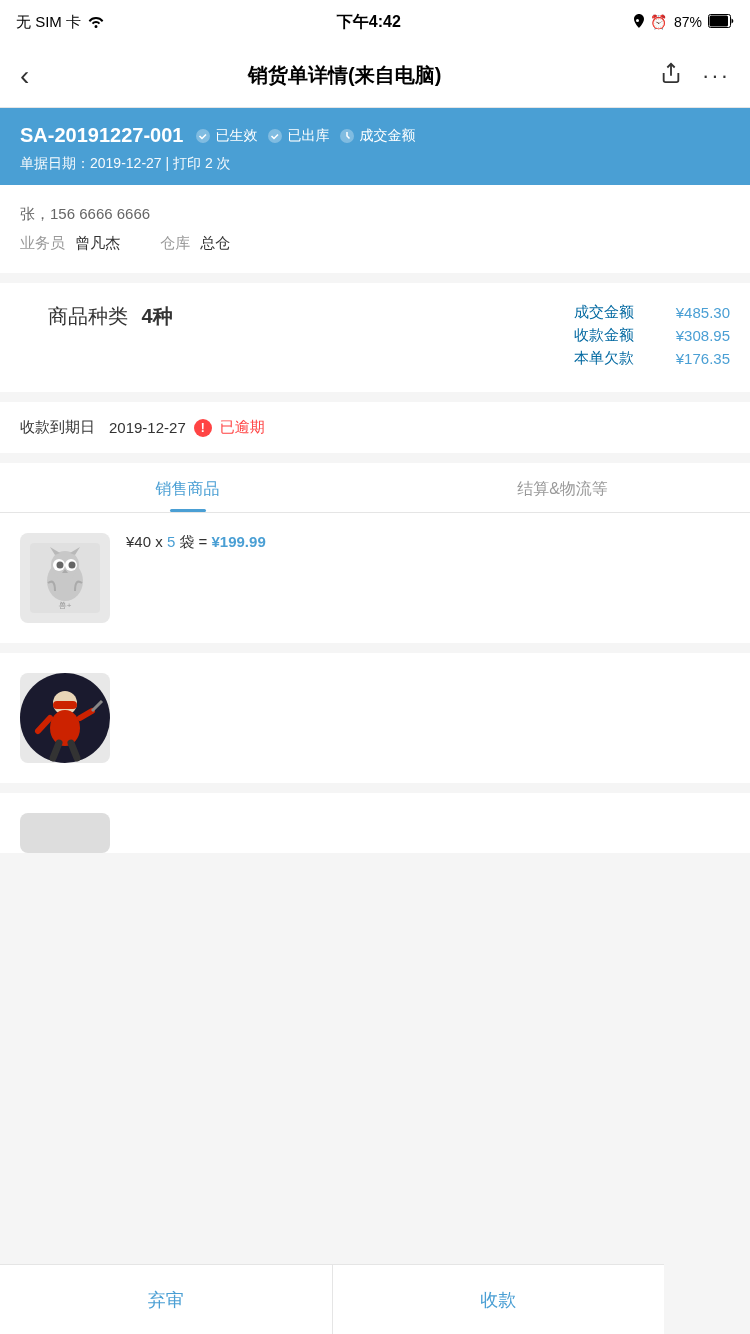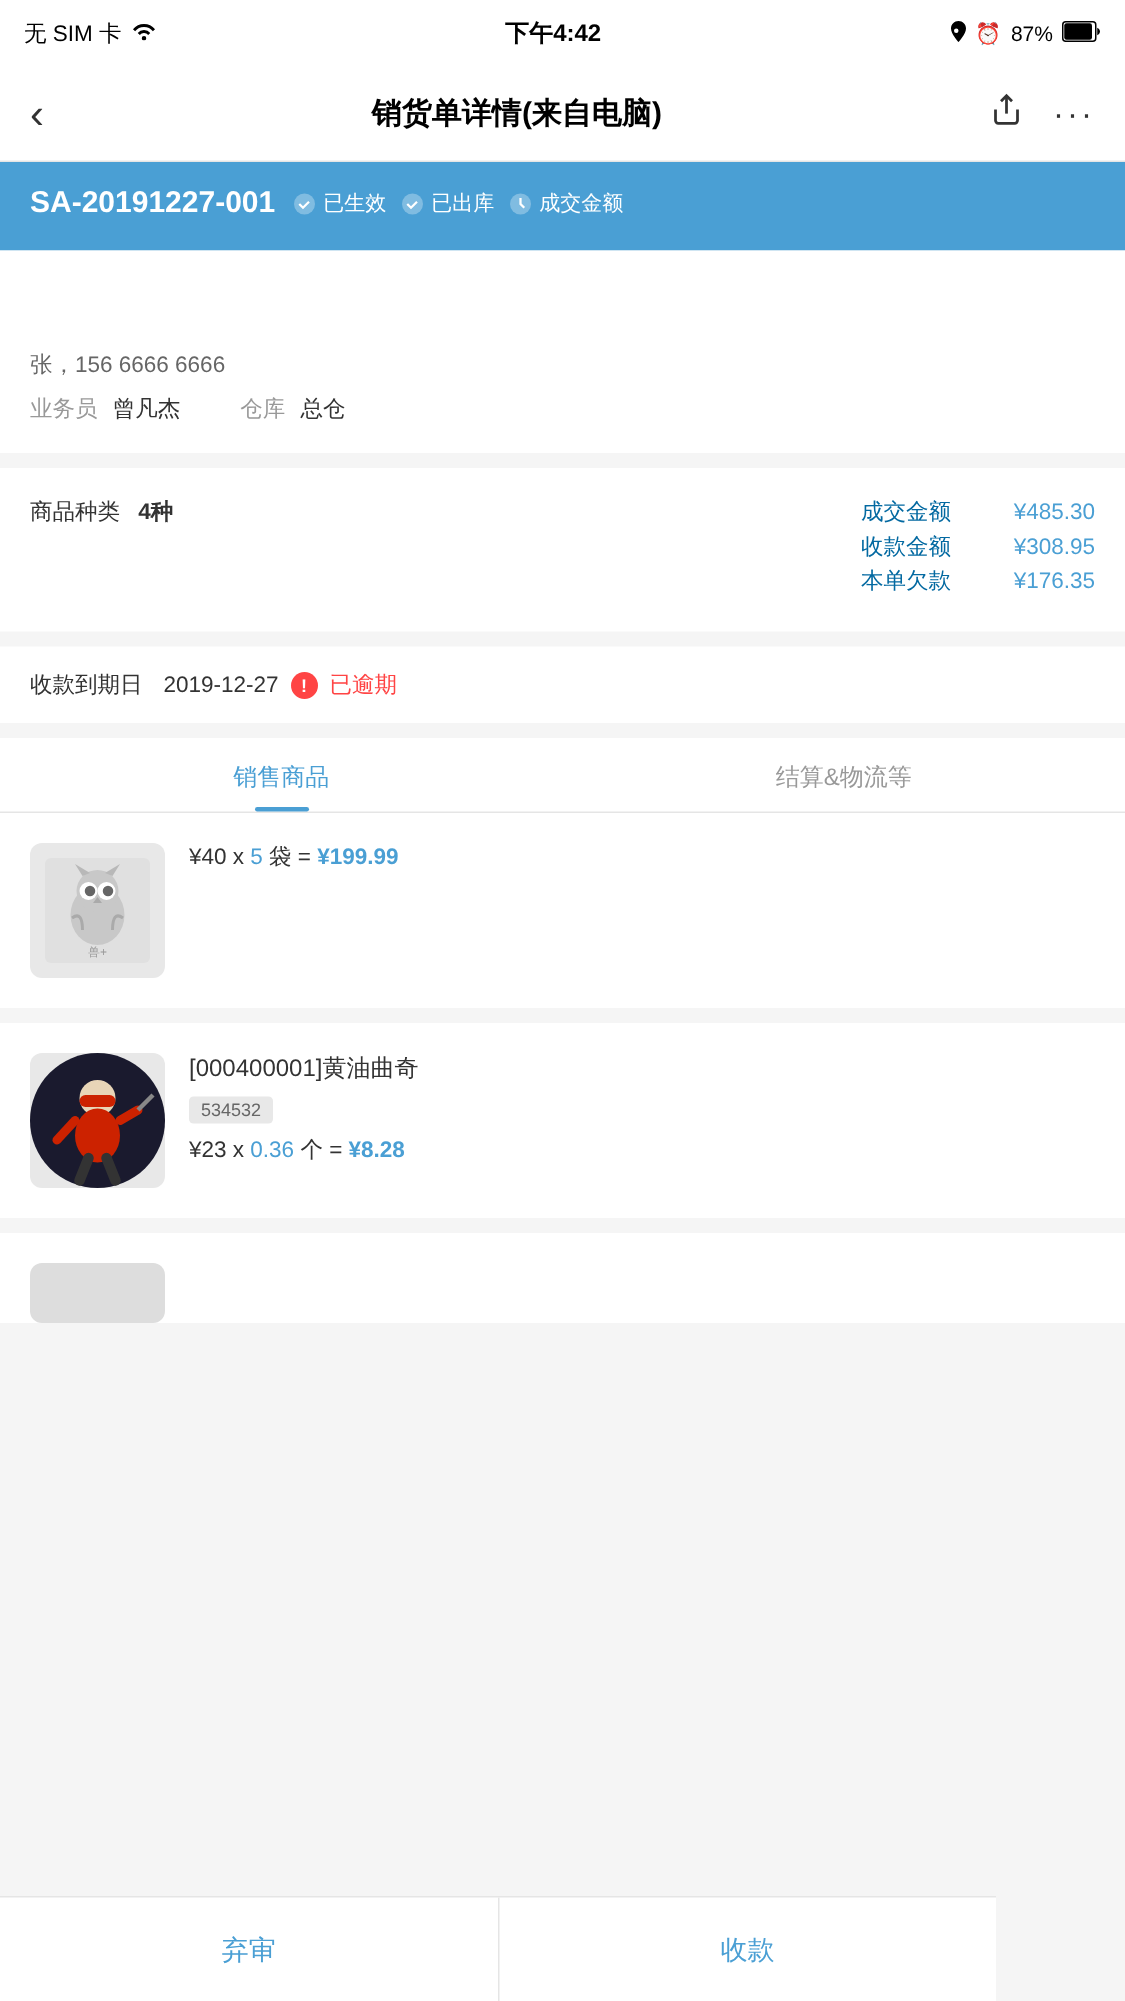--- a/index.html
+++ b/index.html
@@ -99,42 +99,41 @@
     .avatar svg { width: 32px; height: 32px; fill: #fff; }
     .customer-name {
       font-size: 22px;
       font-weight: 600;
       color: #222;
     }
     .customer-sub {
       font-size: 15px;
       color: #666;
       margin-bottom: 10px;
-      margin-top: 47px;
     }
     .customer-info-row {
       display: flex;
       gap: 40px;
       font-size: 15px;
       color: #333;
     }
     .info-label { color: #999; margin-right: 6px; }
 
     
     .summary-section {
       background: #fff;
       padding: 20px;
       margin-bottom: 10px;
     }
     .summary-row {
       display: flex;
       justify-content: space-between;
       align-items: flex-start;
     }
-    .summary-left { font-size: 15px; color: #333; }
+    .summary-left { font-size: 20px; color: #333; margin-left: 28px; }
     .summary-right { text-align: right; }
     .summary-item {
       display: flex;
       justify-content: flex-end;
       align-items: center;
       gap: 16px;
       margin-bottom: 4px;
       font-size: 15px;
     }
     .summary-item-label { color: #0369a1; }
@@ -345,20 +344,25 @@
       </span>
       <span class="status-tag">
         <svg width="16" height="16" viewBox="0 0 16 16">
             <circle cx="8" cy="8" r="7" fill="rgba(255,255,255,0.3)"></circle>
             <path d="M8 4v4l2.5 2.5" stroke="#fff" stroke-width="1.5" fill="none"></path>
           </svg>
         <span>成交金额</span>
       </span>
     </div>
   </div>
+  <div class="header-meta">
+    <span>单据日期：2019-12-27</span>
+    <span> | </span>
+    <span>打印 2 次</span>
+  </div>
 </div>
 
 <div class="customer-section">
   <div class="customer-sub">张，156 6666 6666</div>
   <div class="customer-info-row">
     <div>
       <span class="info-label">业务员</span>
       <span>曾凡杰</span>
     </div>
     <div>
@@ -463,32 +467,20 @@
 
         <line x1="30" y1="45" x2="18" y2="58" stroke="#cc2200" stroke-width="6" stroke-linecap="round"></line>
         <line x1="60" y1="45" x2="72" y2="38" stroke="#cc2200" stroke-width="6" stroke-linecap="round"></line>
 
         <line x1="39" y1="70" x2="33" y2="85" stroke="#333" stroke-width="7" stroke-linecap="round"></line>
         <line x1="51" y1="70" x2="57" y2="85" stroke="#333" stroke-width="7" stroke-linecap="round"></line>
 
         <line x1="72" y1="38" x2="82" y2="28" stroke="#888" stroke-width="3"></line>
       </svg>
     </div>
-    <div class="product-info">
-      <div class="product-name">[000400001]黄油曲奇</div>
-      <div class="product-badge">534532</div>
-      <div class="product-price-row">
-        <span>¥23</span>
-        <span> x </span>
-        <span class="price-highlight">0.36</span>
-        <span>个</span>
-        <span> = </span>
-        <span class="price-total">¥8.28</span>
-      </div>
-    </div>
   </div>
 
   <div class="product-item-partial">
     <div style="width:90px; height:40px; background:#ddd; border-radius:8px;"></div>
   </div>
 
 </div>
 
 <div class="bottom-spacer"></div>
 

